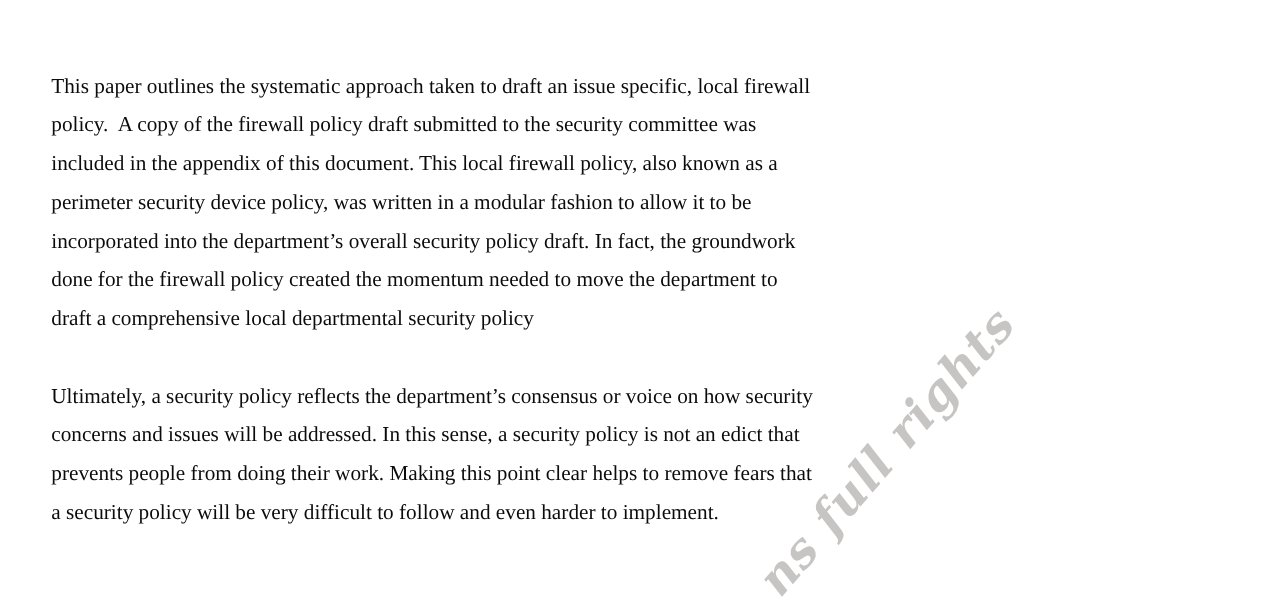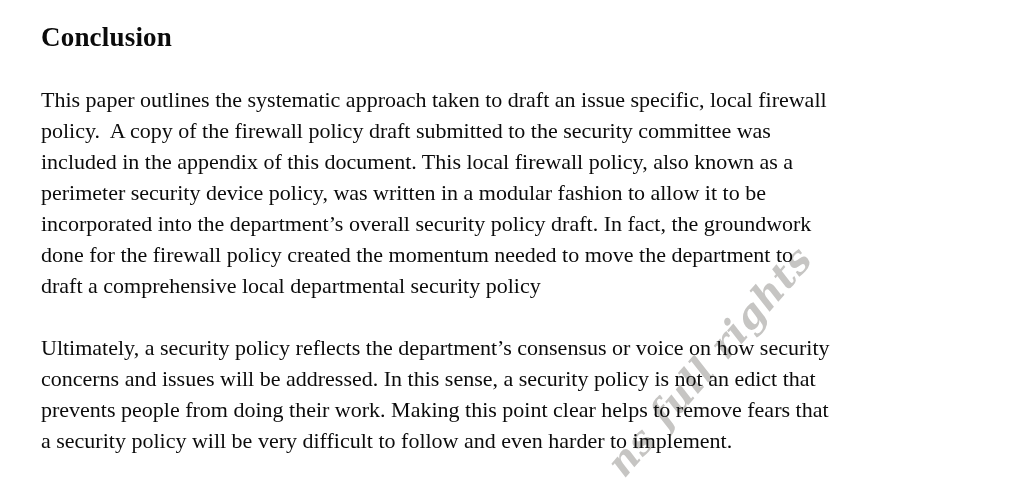--- a/index.html
+++ b/index.html
@@ -23,21 +23,21 @@
     width: 950px;
   }
   .heading {
     font-size: 27px;
     font-weight: bold;
     line-height: 31px;
     letter-spacing: 0.2px;
   }
   .para {
     margin-top: 31px;
-    font-size: 22px;
+    font-size: 17px;
     line-height: 31px;
     white-space: pre-wrap;
   }
   .watermark {
     position: absolute;
     z-index: 0;
     left: 600px;
     top: 458px;
     transform: rotate(-49deg);
     transform-origin: 0 0;
@@ -53,21 +53,20 @@
   }
 </style>
 </head>
 <body>
 
 <div class="canvas" style="--bg: #ffffff; --ink: #0b0b0b; --wm: #c6c5c3;">
 
   <div class="watermark">ns full rights</div>
 
   <div class="content">
-    <div class="heading">Conclusion</div>
 
     <div class="para">This paper outlines the systematic approach taken to draft an issue specific, local firewall
 policy.  A copy of the firewall policy draft submitted to the security committee was
 included in the appendix of this document. This local firewall policy, also known as a
 perimeter security device policy, was written in a modular fashion to allow it to be
 incorporated into the department’s overall security policy draft. In fact, the groundwork
 done for the firewall policy created the momentum needed to move the department to
 draft a comprehensive local departmental security policy</div>
 
     <div class="para">Ultimately, a security policy reflects the department’s consensus or voice on how security

